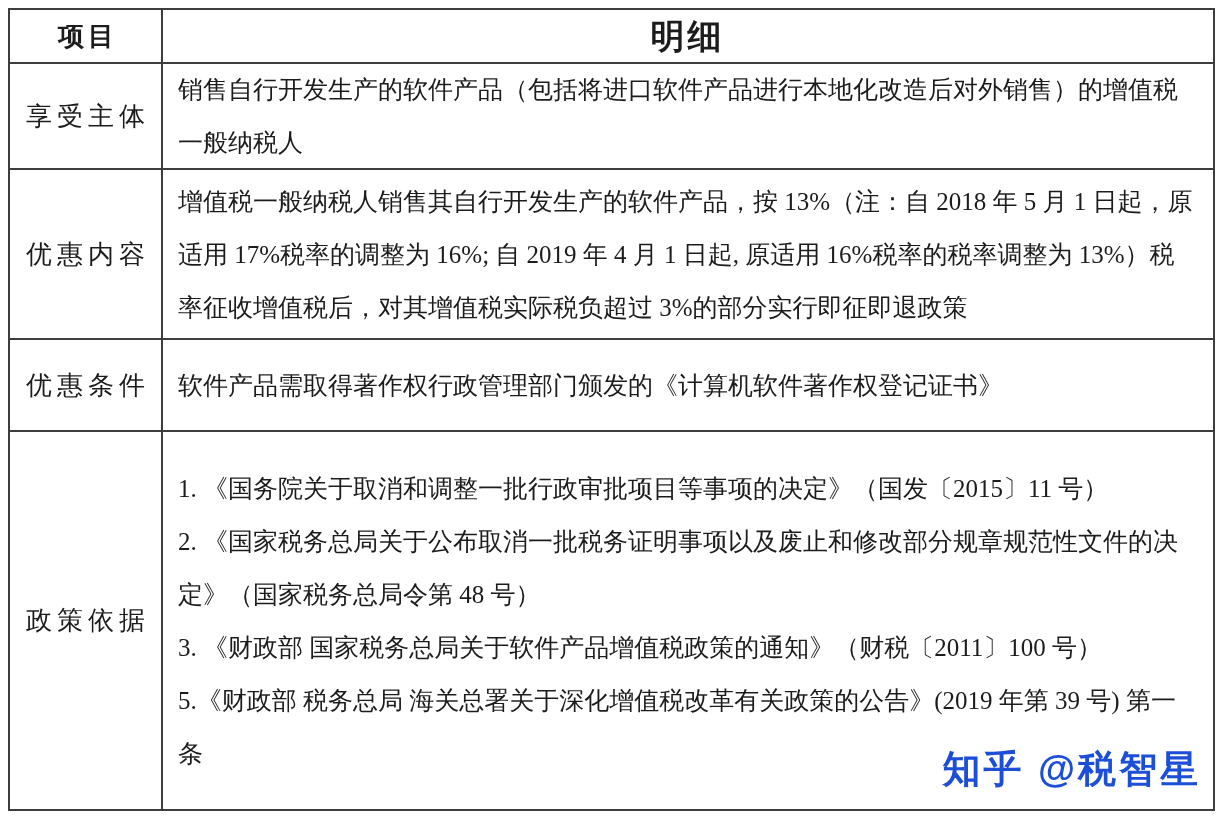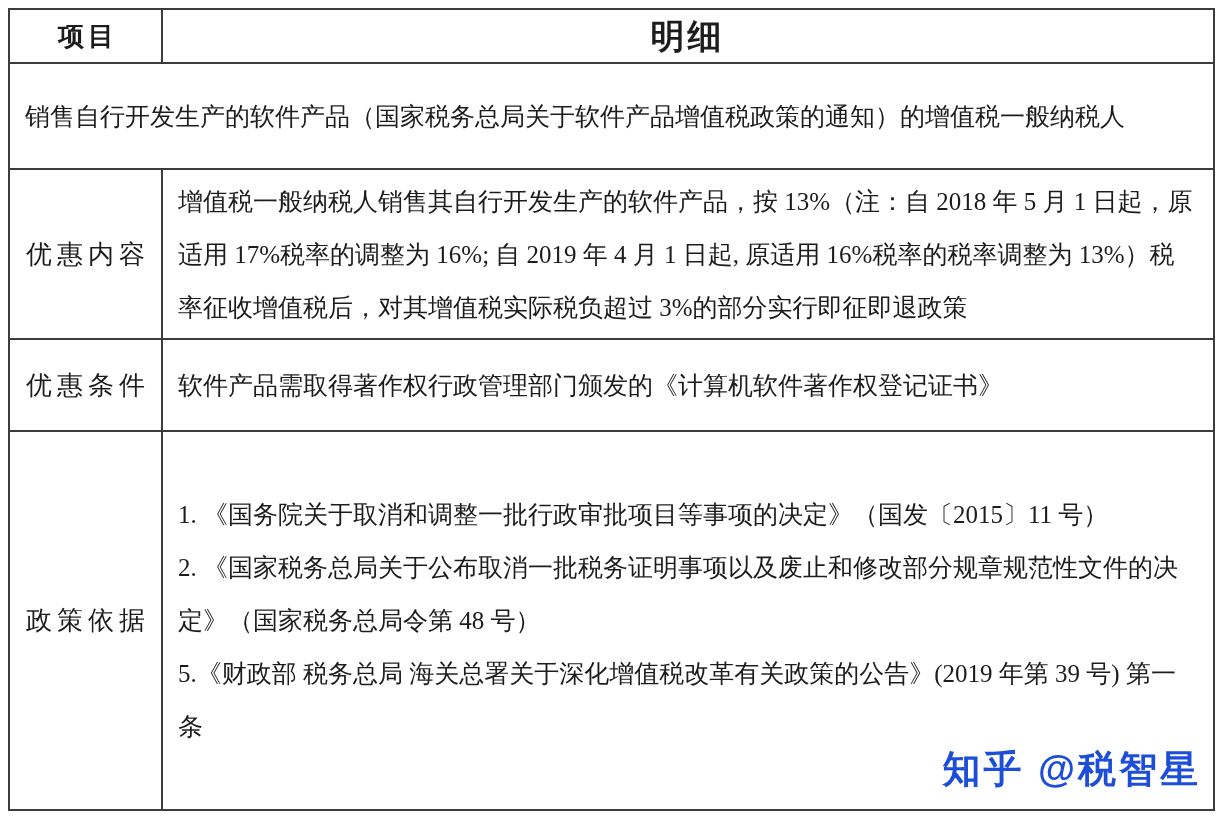--- a/index.html
+++ b/index.html
@@ -71,22 +71,23 @@
 
 <div class="page">
   <div class="doc-table">
 
     <div class="trow header-row">
       <div class="cell-label">项目</div>
       <div class="cell-content">明细</div>
     </div>
 
     <div class="trow row-subject">
+      <div class="cell-label">享受主体</div>
       <div class="cell-content">
-        <p>销售自行开发生产的软件产品（国家税务总局关于软件产品增值税政策的通知）的增值税一般纳税人</p>
+        <p>销售自行开发生产的软件产品（包括将进口软件产品进行本地化改造后对外销售）的增值税一般纳税人</p>
       </div>
     </div>
 
     <div class="trow row-content">
       <div class="cell-label">优惠内容</div>
       <div class="cell-content">
         <p>增值税一般纳税人销售其自行开发生产的软件产品，按 13%（注：自 2018 年 5 月 1 日起，原适用 17%税率的调整为 16%; 自 2019 年 4 月 1 日起, 原适用 16%税率的税率调整为 13%）税率征收增值税后，对其增值税实际税负超过 3%的部分实行即征即退政策</p>
       </div>
     </div>
 
@@ -95,20 +96,21 @@
       <div class="cell-content">
         <p>软件产品需取得著作权行政管理部门颁发的《计算机软件著作权登记证书》</p>
       </div>
     </div>
 
     <div class="trow row-basis">
       <div class="cell-label">政策依据</div>
       <div class="cell-content">
         <p>1. 《国务院关于取消和调整一批行政审批项目等事项的决定》（国发〔2015〕11 号）</p>
         <p>2. 《国家税务总局关于公布取消一批税务证明事项以及废止和修改部分规章规范性文件的决定》（国家税务总局令第 48 号）</p>
+        <p>3. 《财政部 国家税务总局关于软件产品增值税政策的通知》（财税〔2011〕100 号）</p>
         <p>5.《财政部 税务总局 海关总署关于深化增值税改革有关政策的公告》(2019 年第 39 号) 第一条</p>
       </div>
     </div>
 
   </div>
 
   <div class="watermark">知乎 @税智星</div>
 </div>
 
 </body></html>

